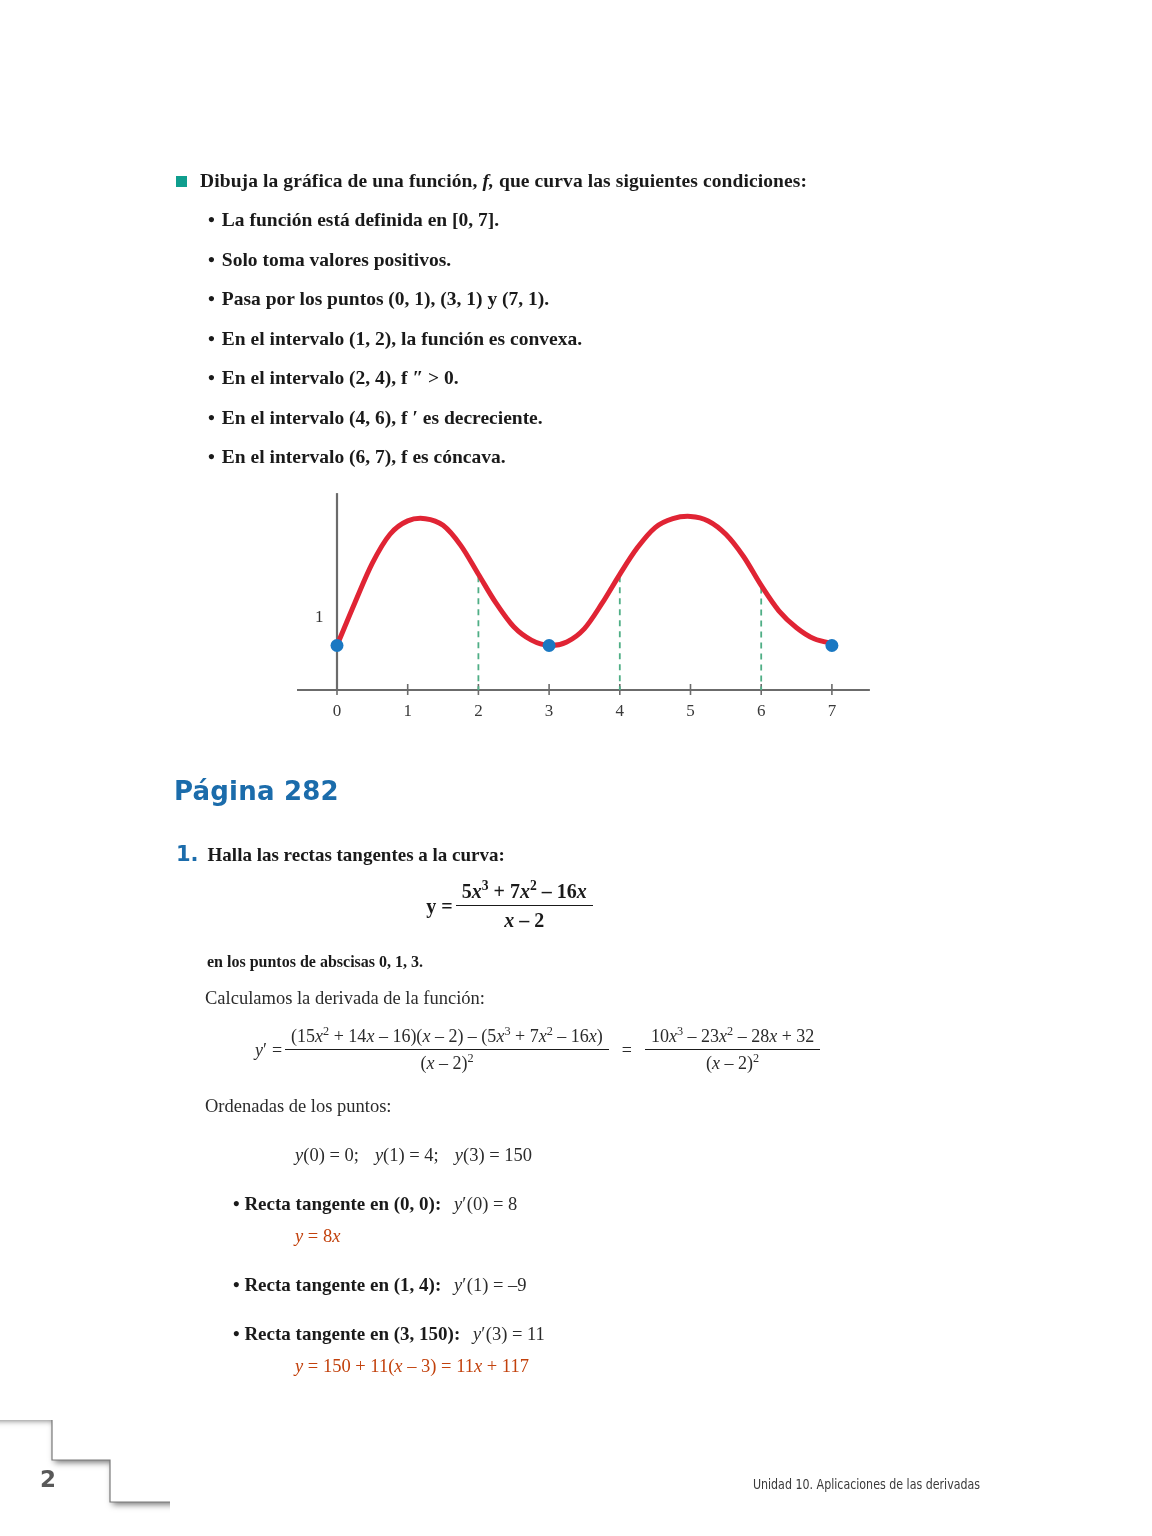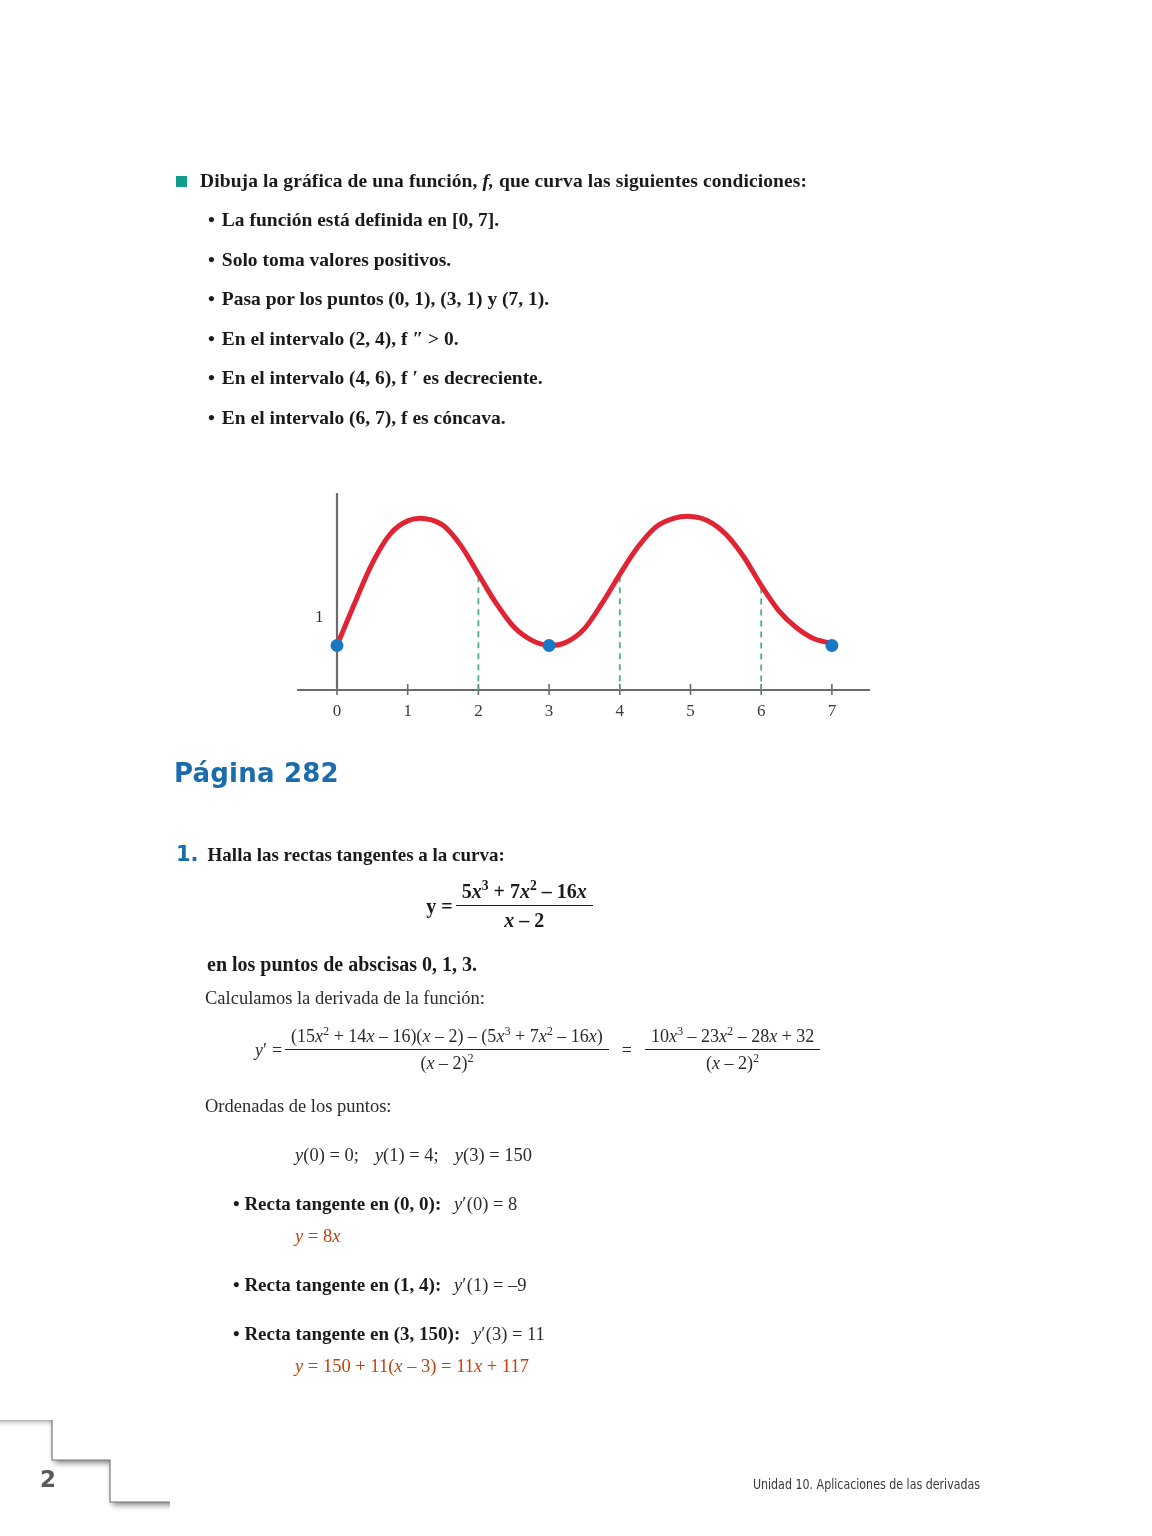--- a/index.html
+++ b/index.html
@@ -78,21 +78,21 @@
     left: 25px;
     top: 145px;
     font-size: 17px;
     color: #333;
   }
 
   
   .section-heading {
     position: absolute;
     left: 174px;
-    top: 758px;
+    top: 776px;
     font-family: "DejaVu Sans", sans-serif;
     font-weight: bold;
     font-size: 26px;
     color: #1b6cab;
     letter-spacing: 0.2px;
   }
 
   
   .ex1 {
     position: absolute;
@@ -110,21 +110,21 @@
     font-family: "DejaVu Sans", sans-serif;
     color: #1b6cab;
     font-weight: bold;
     font-size: 21px;
     margin-right: 9px;
   }
   .ex1-sub {
     margin-top: 21px;
     margin-left: 31px;
     font-weight: bold;
-    font-size: 20px;
+    font-size: 16px;
   }
 
   
   .formula-curve {
     margin-top: 14px;
     display: flex;
     justify-content: center;
     align-items: center;
     font-weight: bold;
     font-size: 20px;
@@ -235,20 +235,21 @@
         <span>Dibuja la gráfica de una función,</span>
         <i class="v">f,</i>
         <span>que curva las siguientes condiciones:</span>
       </span>
     </div>
 
     <div class="cond-list">
       <div class="cond-item"><span class="dot">•</span><span>La función está definida en [0, 7].</span></div>
       <div class="cond-item"><span class="dot">•</span><span>Solo toma valores positivos.</span></div>
       <div class="cond-item"><span class="dot">•</span><span>Pasa por los puntos (0, 1), (3, 1) y (7, 1).</span></div>
+      <div class="cond-item"><span class="dot">•</span><span>En el intervalo (1, 2), la función es convexa.</span></div>
       <div class="cond-item"><span class="dot">•</span><span>En el intervalo (2, 4), f ″ &gt; 0.</span></div>
       <div class="cond-item"><span class="dot">•</span><span>En el intervalo (4, 6), f ′ es decreciente.</span></div>
       <div class="cond-item"><span class="dot">•</span><span>En el intervalo (6, 7), f es cóncava.</span></div>
     </div>
   </div>
 
   <div class="graph-wrap">
     <span class="ylabel-1">1</span>
     <svg id="chart-svg" width="600" height="265" viewBox="0 0 600 265" aria-hidden="true">
         <line x1="7" y1="228" x2="579.9000000000001" y2="228" stroke="#6b6b6b" stroke-width="2"></line>

